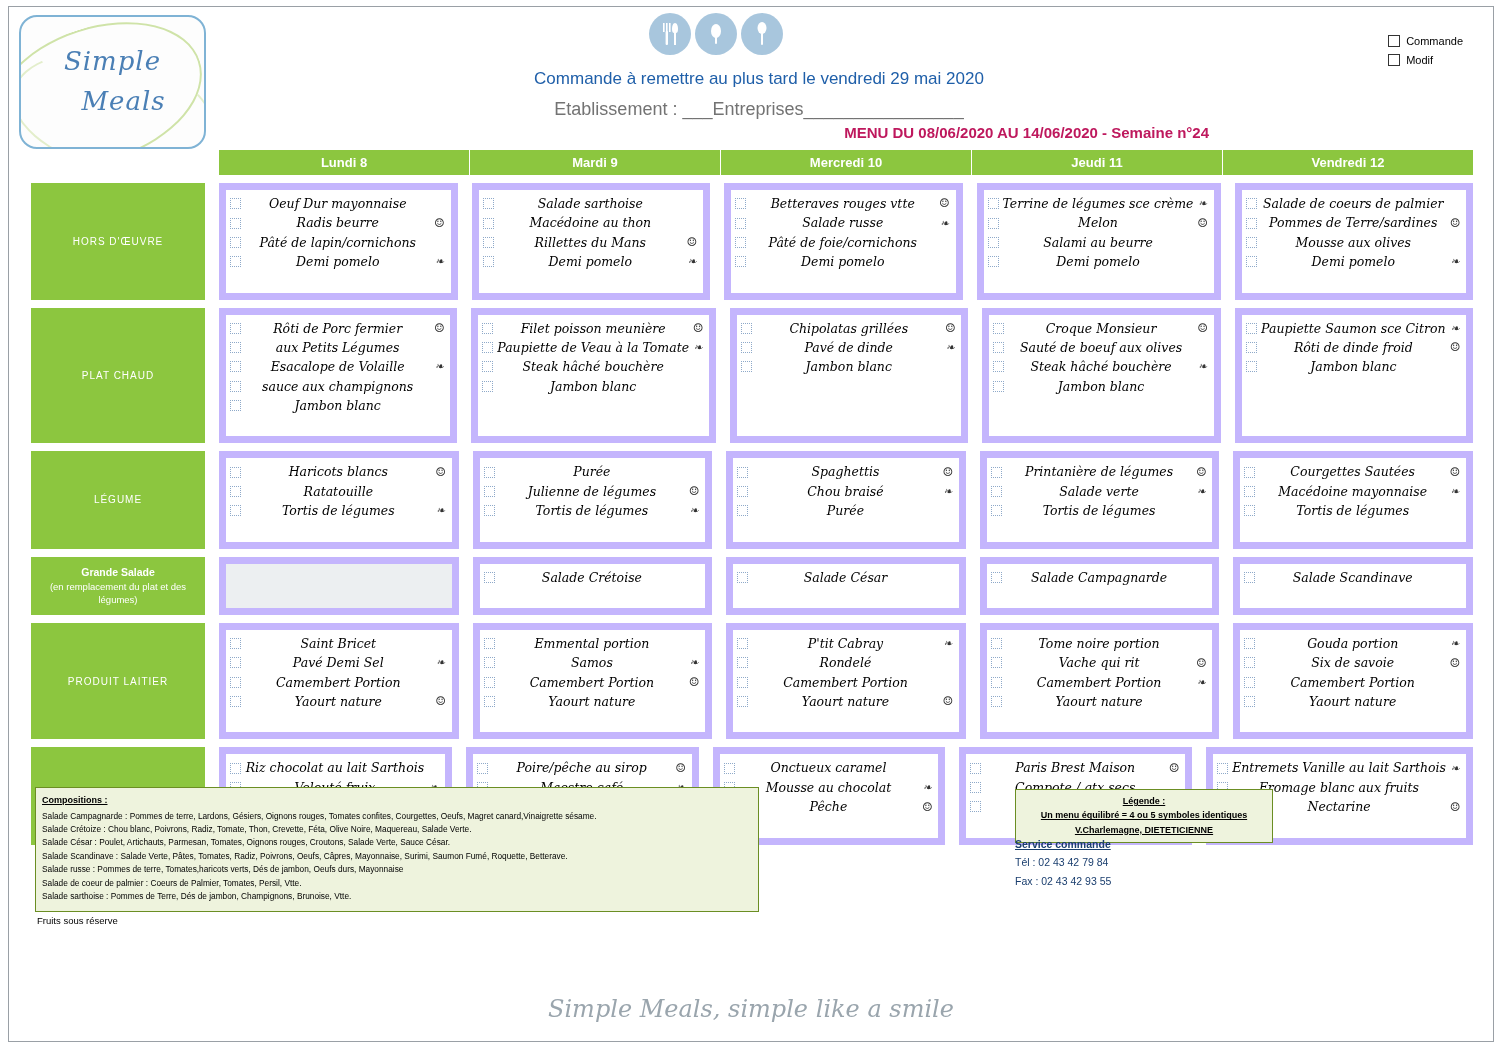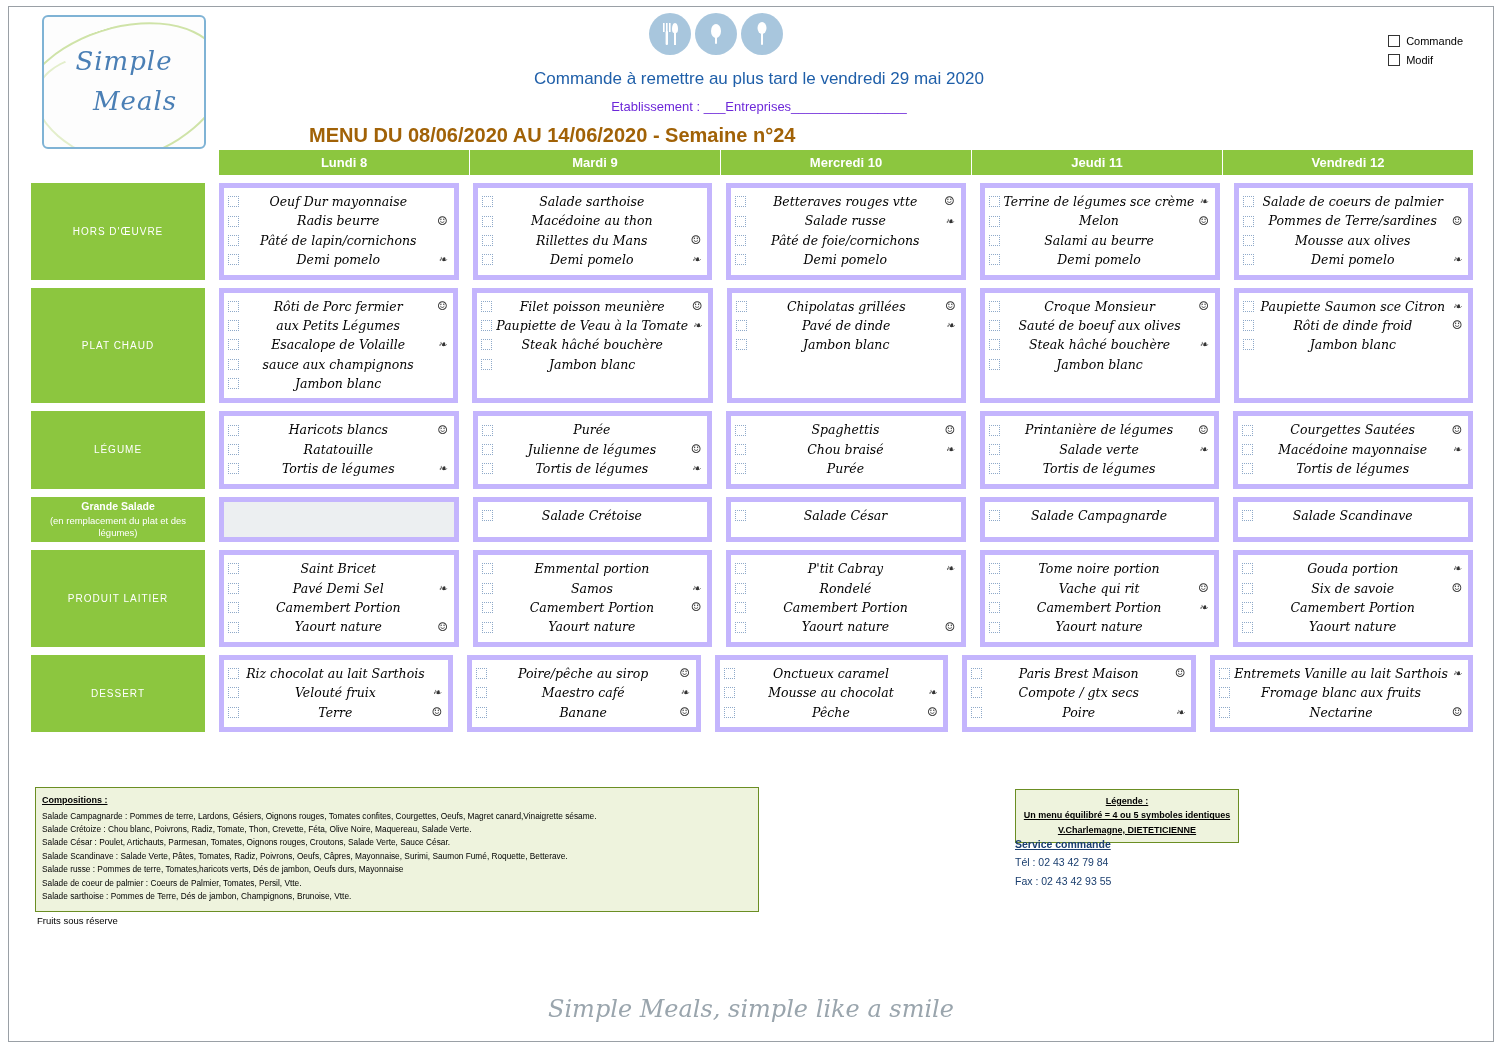--- a/index.html
+++ b/index.html
@@ -22,28 +22,29 @@
     width: 1486px;
     height: 1036px;
     border: 1px solid #9aa0a6;
     box-sizing: border-box;
     background: #fff;
   }
 
   
   .logo-box {
     position: absolute;
-    left: 33px;
+    left: 10px;
     top: 8px;
     width: 160px;
     height: 130px;
     border: 2px solid #7fb3d5;
-    border-radius: 6px;
+    border-radius: 18px;
     background: #fdfdfd;
     overflow: hidden;
+    padding-left: 23px;
   }
   .logo-swirl {
     position: absolute;
     left: -30px;
     top: 10px;
     width: 210px;
     height: 130px;
     border-radius: 50%;
     border: 2px solid #cfe3a8;
     border-left-color: transparent;
@@ -102,32 +103,32 @@
     font-size: 17px;
     font-weight: normal;
     color: #1f5fa9;
   }
   .title-etab {
     position: absolute;
     left: 300px;
     top: 92px;
     width: 900px;
     text-align: center;
-    font-size: 13px;
-    color: #6d28d9;
+    font-size: 18px;
+    color: #737373;
   }
   .title-menu {
     position: absolute;
     left: 300px;
     top: 117px;
     width: 900px;
-    text-align: left;
-    font-size: 20px;
+    text-align: right;
+    font-size: 15px;
     font-weight: bold;
-    color: #a16207;
+    color: #be185d;
   }
 
   .checks {
     position: absolute;
     right: 30px;
     top: 28px;
     font-size: 11px;
   }
   .check-row { display: flex; align-items: center; gap: 6px; margin-bottom: 7px; }
   .check-box {
@@ -180,23 +181,23 @@
     box-sizing: border-box;
   }
   .cat-label.small {
     font-size: 9.5px;
     line-height: 1.35;
     letter-spacing: 0;
   }
   .cat-label.small b { font-size: 10.5px; font-weight: bold; display:block; margin-bottom: 2px;}
   .day-cell {
     flex: 1;
-    border: 5px solid #c4b5fd;
+    border: 7px solid #c4b5fd;
     box-sizing: border-box;
-    padding: 4px 2px 5px 2px;
+    padding: 4px 2px 21px 2px;
     background: #fff;
     position: relative;
     min-height: 40px;
   }
   .day-cell.empty {
     background: #eceff1;
   }
   .dish {
     display: flex;
     align-items: center;
@@ -242,21 +243,21 @@
   .compositions .head {
     font-weight: bold;
     text-decoration: underline;
     font-size: 9px;
     margin-bottom: 2px;
   }
   .legende {
     position: absolute;
     left: 1006px;
     top: 782px;
-    width: 224px;
+    width: 258px;
     border: 1px solid #6b8e23;
     background: #eef3dd;
     padding: 4px 4px 5px;
     box-sizing: border-box;
     text-align: center;
     font-size: 9px;
     line-height: 1.6;
   }
   .legende .l1 { font-weight: bold; text-decoration: underline; }
   .legende .l2 { font-weight: bold; text-decoration: underline; }

